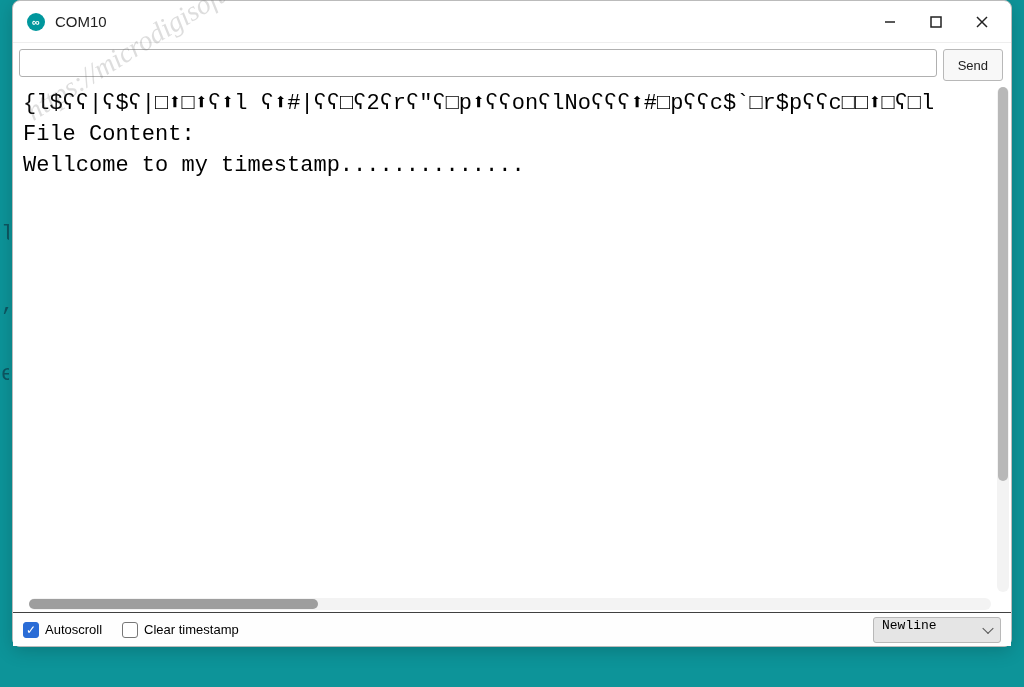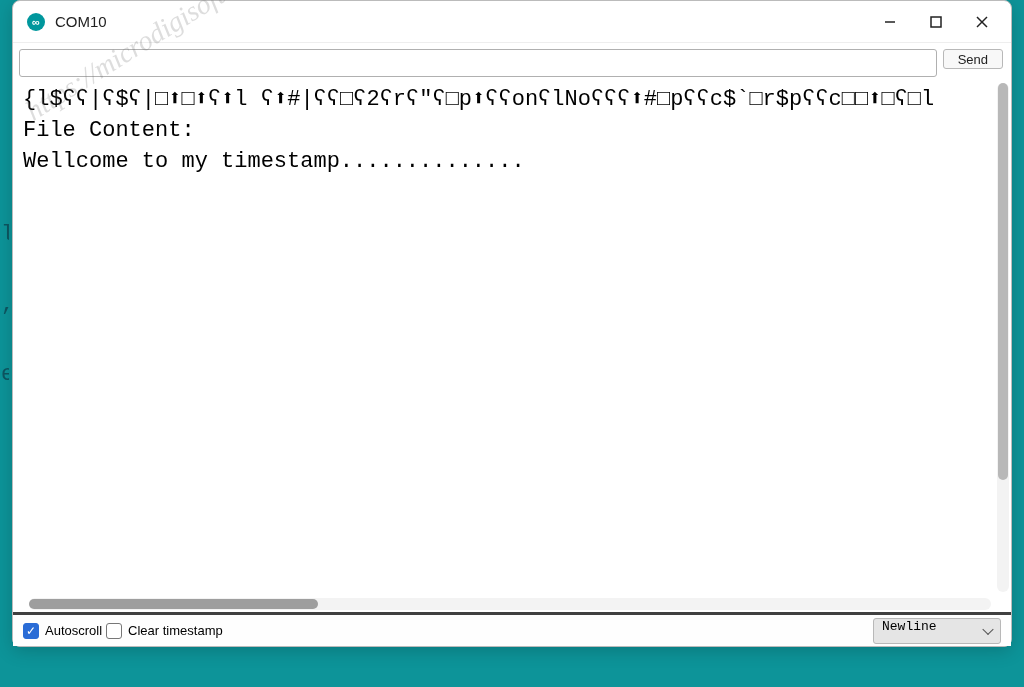--- a/index.html
+++ b/index.html
@@ -81,21 +81,21 @@
   .send-input {
     flex: 1;
     height: 28px;
     border: 1px solid #b0b0b0;
     border-radius: 3px;
     padding: 0 6px;
     background: #fff;
     font-size: 13px;
   }
   .btn {
-    height: 20px;
+    height: 32px;
     padding: 0 14px;
     border: 1px solid #b8b8b8;
     border-radius: 3px;
     background: #f8f8f8;
     font-size: 13px;
     color: #222;
     cursor: pointer;
   }
   .console {
     flex: 1;
@@ -141,22 +141,22 @@
     top: 1px; bottom: 1px;
     left: 0; width: 30%;
     background: #9e9e9e;
     border-radius: 6px;
   }
   .footer {
     height: 34px;
     display: flex;
     align-items: center;
     padding: 0 10px;
-    gap: 4px;
-    border-top: 3px solid #404040;
+    gap: 20px;
+    border-top: 1px solid #404040;
     background: #fefefe;
     flex-shrink: 0;
   }
   .chk {
     display: flex; align-items: center; gap: 6px;
     font-size: 13px;
     cursor: pointer;
   }
   .chk-box {
     width: 16px; height: 16px;

